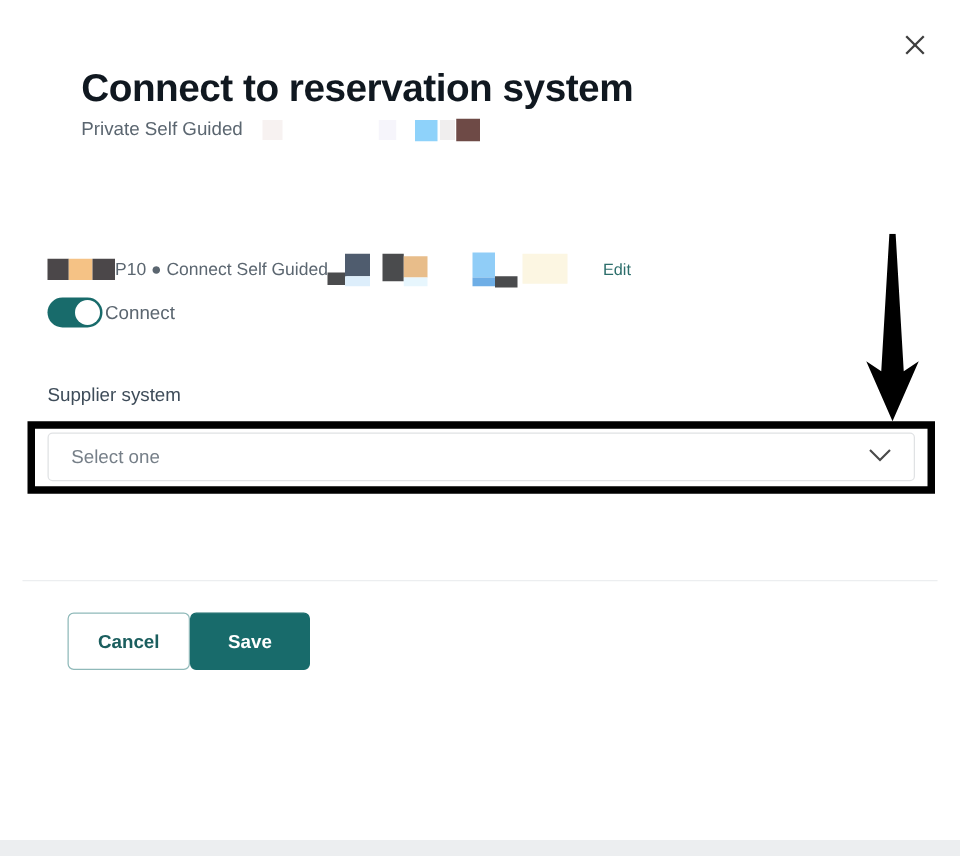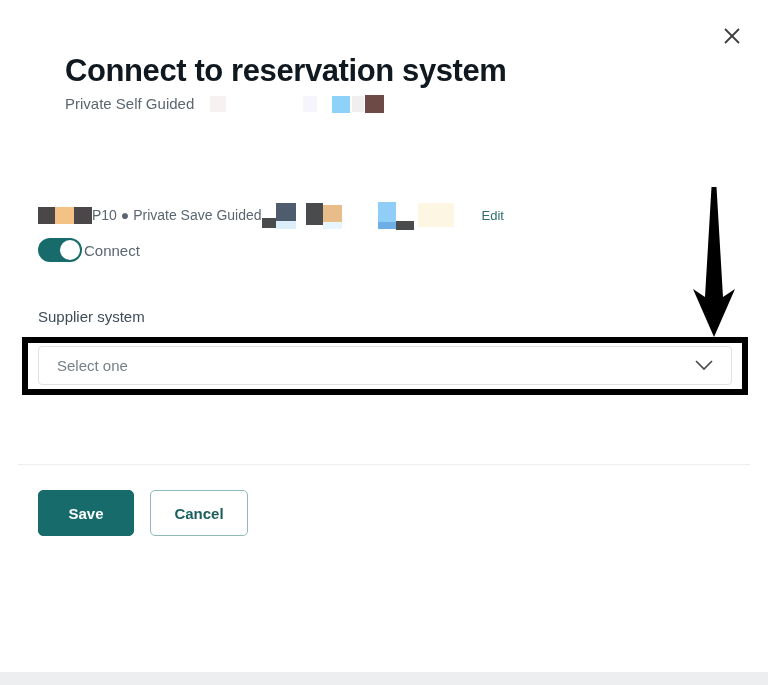--- a/index.html
+++ b/index.html
@@ -283,21 +283,21 @@
     </div>
   </div>
 
 
   <div class="product-row">
     <span id="product-swatches" style="display:flex;align-items:center;">
         <span class="blk" style="width: 17px; height: 17px; background: rgb(75, 71, 73);"></span>
         <span class="blk" style="width: 19px; height: 17px; background: rgb(245, 194, 133);"></span>
         <span class="blk" style="width: 18px; height: 17px; background: rgb(75, 71, 73);"></span>
       </span>
-    <span class="product-text">P10 ● Private Save Guided</span>
+    <span class="product-text">P10 ● Connect Self Guided</span>
     <span id="product-thumbs" style="display:flex;align-items:center;">
         <span class="thumb" style="margin-left: 0px; width: 34px;">
           <i style="left: 0px; top: 17px; width: 15px; height: 10px; background: rgb(74, 75, 77);"></i>
           <i style="left: 14px; top: 2px; width: 20px; height: 18px; background: rgb(79, 92, 110);"></i>
           <i style="left: 14px; top: 20px; width: 20px; height: 8px; background: rgb(221, 238, 251);"></i>
         </span>
         <span class="thumb" style="margin-left: 10px; width: 36px;">
           <i style="left: 0px; top: 2px; width: 17px; height: 22px; background: rgb(74, 75, 77);"></i>
           <i style="left: 17px; top: 4px; width: 19px; height: 17px; background: rgb(232, 189, 138);"></i>
           <i style="left: 17px; top: 21px; width: 19px; height: 7px; background: rgb(231, 246, 253);"></i>
@@ -334,19 +334,19 @@
 
   <div class="arrow-annotation">
     <svg width="56" height="150" viewBox="0 0 56 150">
       <polygon points="25.5,0 30.5,0 37,110 49,102 28,150 7,102 19,110" fill="#000000"></polygon>
     </svg>
   </div>
 
   <div class="divider"></div>
 
   <div class="footer">
+    <div class="btn btn-secondary">Cancel</div>
     <div class="btn btn-primary">Save</div>
-    <div class="btn btn-secondary">Cancel</div>
   </div>
 
 </div>
 
 <div class="bottom-strip"></div>
 
 </body></html>

